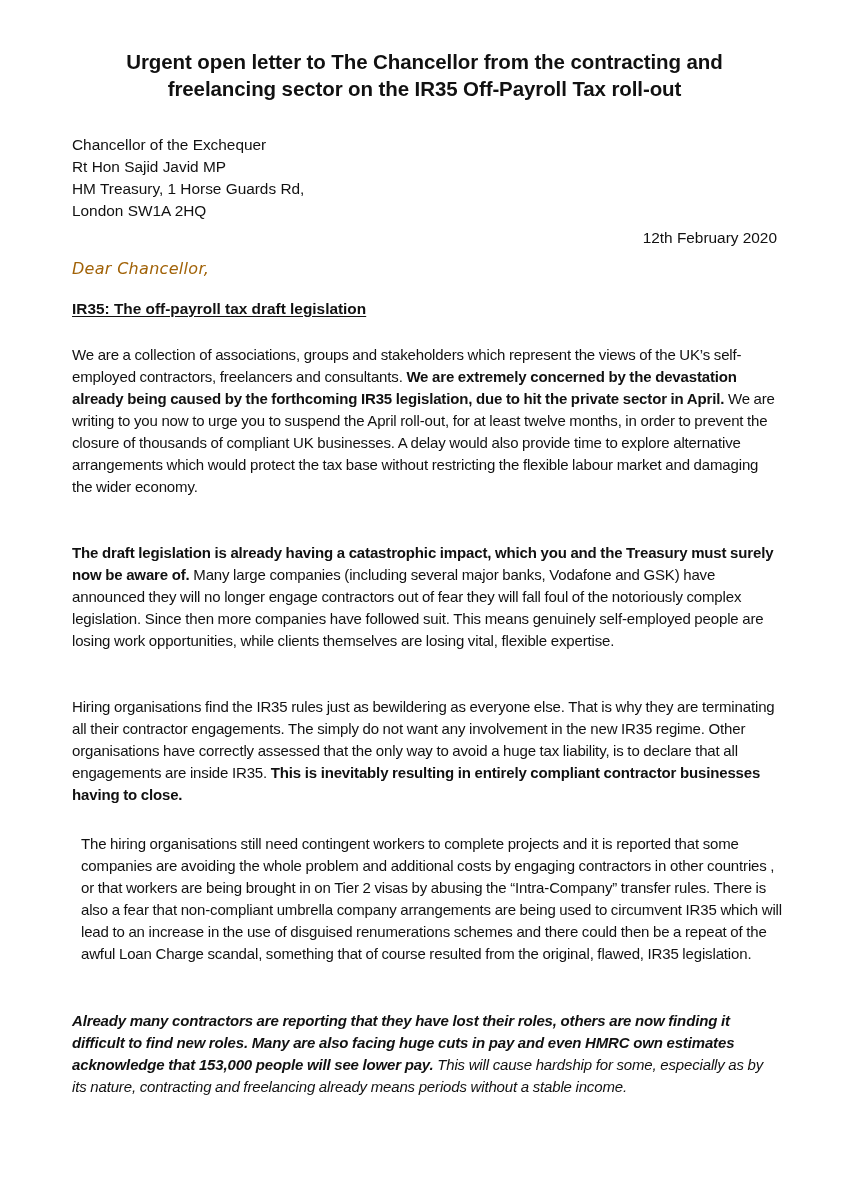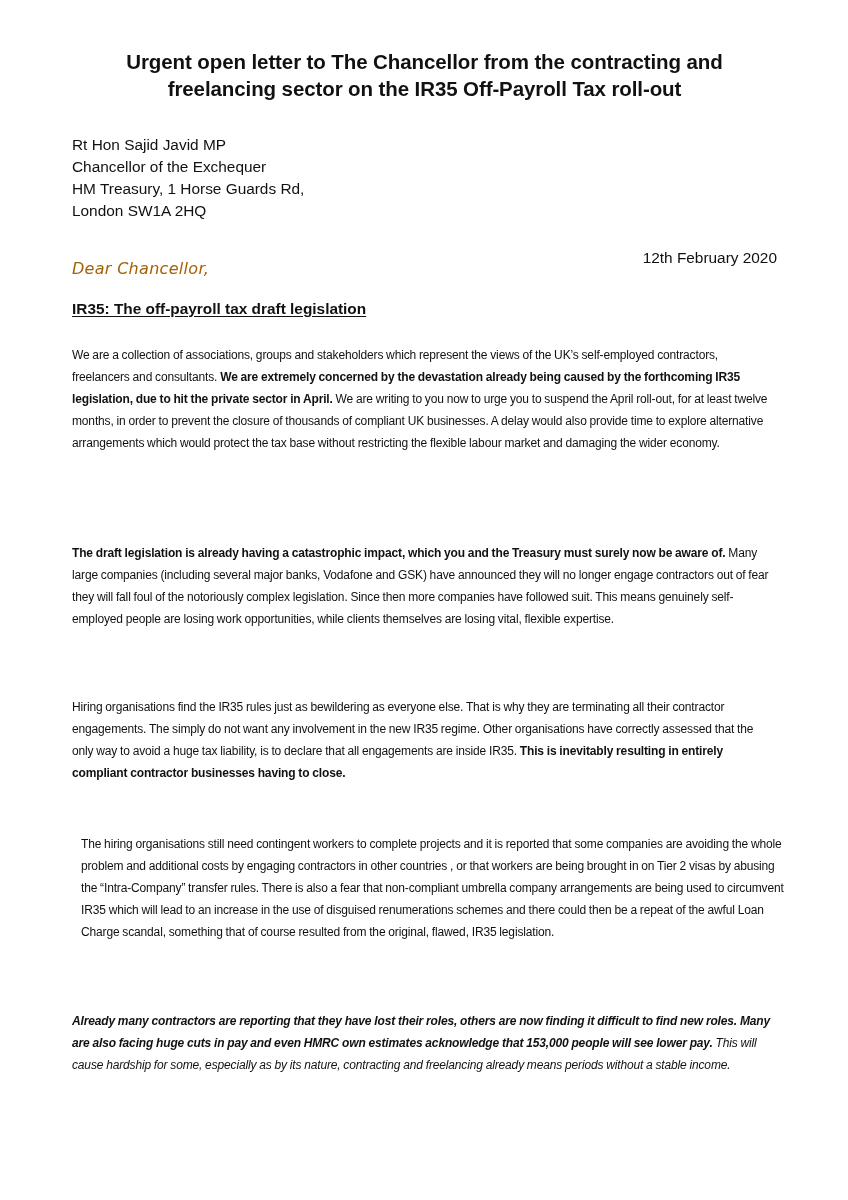--- a/index.html
+++ b/index.html
@@ -41,21 +41,20 @@
       line-height: 22px;
     }
     .address div { white-space: nowrap; }
     .date {
       position: absolute;
       right: 0;
       top: 227px;
       font-size: 15.4px;
       line-height: 22px;
       text-align: right;
-      margin-top: 20px;
     }
     .salutation {
       position: absolute;
       left: 0;
       top: 258px;
       font-family: "DejaVu Sans", sans-serif;
       font-style: italic;
       font-weight: normal;
       font-size: 16px;
       line-height: 22px;
@@ -69,21 +68,21 @@
       font-weight: bold;
       font-size: 15.4px;
       line-height: 22px;
       text-decoration: underline;
       text-underline-offset: 2px;
     }
     .para {
       position: absolute;
       left: 0;
       width: 705px;
-      font-size: 12px;
+      font-size: 15px;
       line-height: 22px;
       margin: 0;
       letter-spacing: -0.15px;
       word-spacing: -0.3px;
     }
     .para b { font-weight: bold; }
     #p1 { top: 344px; }
     #p2 { top: 542px; }
     #p3 { top: 696px; }
     #p4 { top: 833px; margin-left: 9px; }
@@ -93,22 +92,22 @@
 <body>
 
 <div class="page">
 
   <h1 class="title">
     <span>Urgent open letter to The Chancellor from the contracting and</span><br>
     <span>freelancing sector on the IR35 Off-Payroll Tax roll-out</span>
   </h1>
 
   <div class="address">
+    <div>Chancellor of the Exchequer</div>
     <div>Rt Hon Sajid Javid MP</div>
-    <div>Chancellor of the Exchequer</div>
     <div>HM Treasury, 1 Horse Guards Rd,</div>
     <div>London SW1A 2HQ</div>
   </div>
 
   <div class="date">12th February 2020</div>
 
   <div class="salutation">Dear Chancellor,</div>
 
   <div class="subject">IR35: The off-payroll tax draft legislation</div>
 

